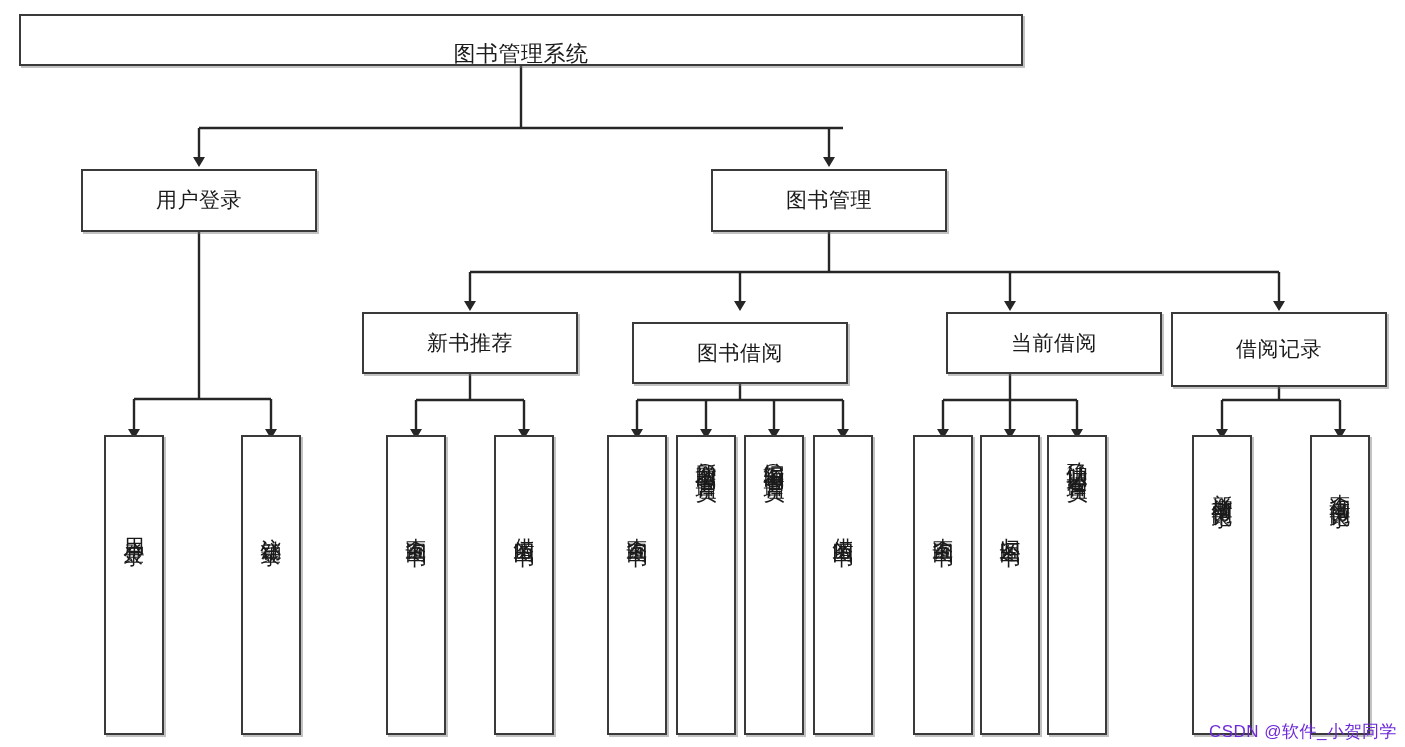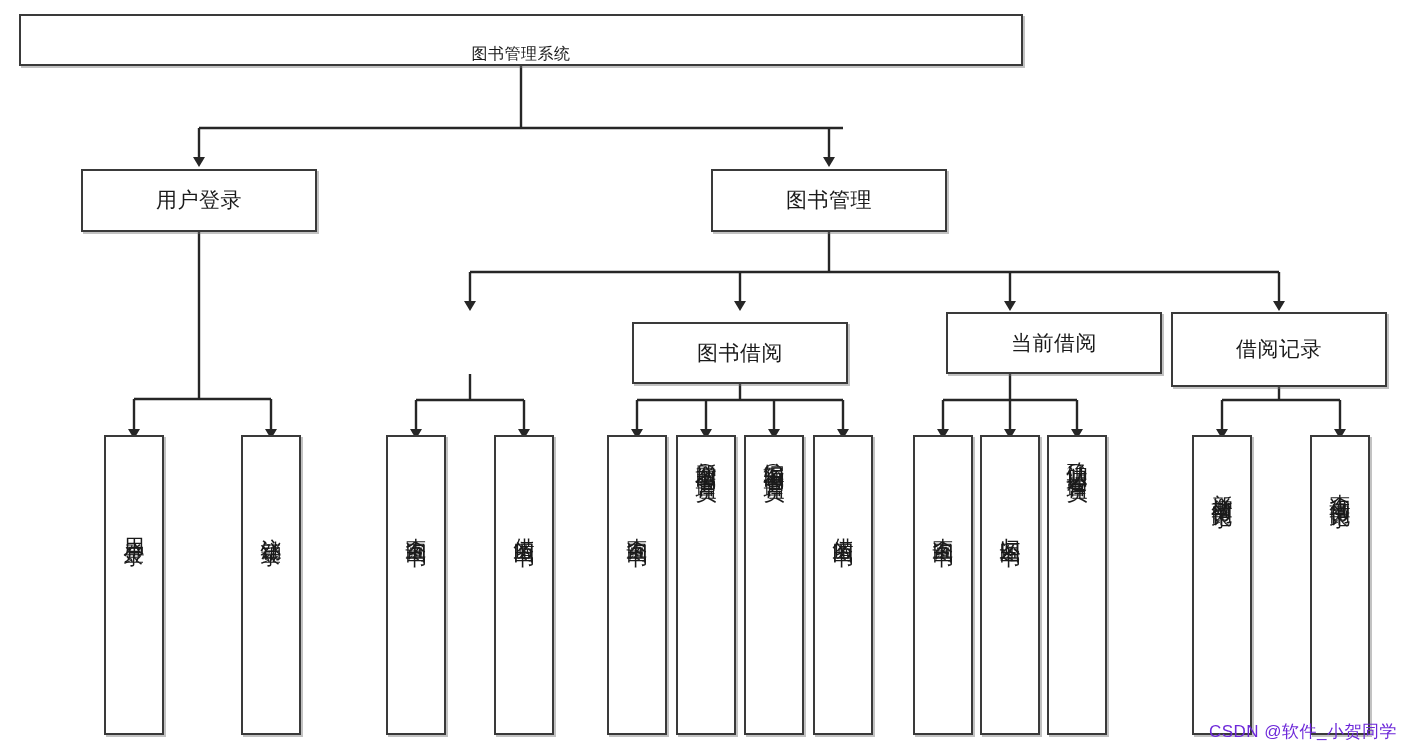--- a/index.html
+++ b/index.html
@@ -38,21 +38,21 @@
   .node .label {
     color: #1a1a1a;
     letter-spacing: 0.5px;
     white-space: nowrap;
     line-height: 1.25;
   }
   .node.horiz .label {
     font-size: 21px;
   }
   .node.root .label {
-    font-size: 16px;
+    font-size: 22px;
     margin-top: 28px;
   }
   .node.vert {
     align-items: flex-start;
     justify-content: center;
     padding-top: 6px;
   }
   .node.vert .label {
     writing-mode: vertical-rl;
     text-orientation: upright;
@@ -129,20 +129,23 @@
     <span class="label">图书管理系统</span>
   </div>
 
   <div class="node horiz" style="left:81px; top:169px; width:236px; height:63px;">
     <span class="label">用户登录</span>
   </div>
   <div class="node horiz" style="left:711px; top:169px; width:236px; height:63px;">
     <span class="label">图书管理</span>
   </div>
 
+  <div class="node horiz" style="left:362px; top:312px; width:216px; height:62px;">
+    <span class="label">新书推荐</span>
+  </div>
   <div class="node horiz" style="left:632px; top:322px; width:216px; height:62px;">
     <span class="label">图书借阅</span>
   </div>
   <div class="node horiz" style="left:902px; top:312px; width:216px; height:62px;margin-left:44px;">
     <span class="label">当前借阅</span>
   </div>
   <div class="node horiz" style="left:1171px; top:312px; width:216px; height:75px;">
     <span class="label">借阅记录</span>
   </div>
 

